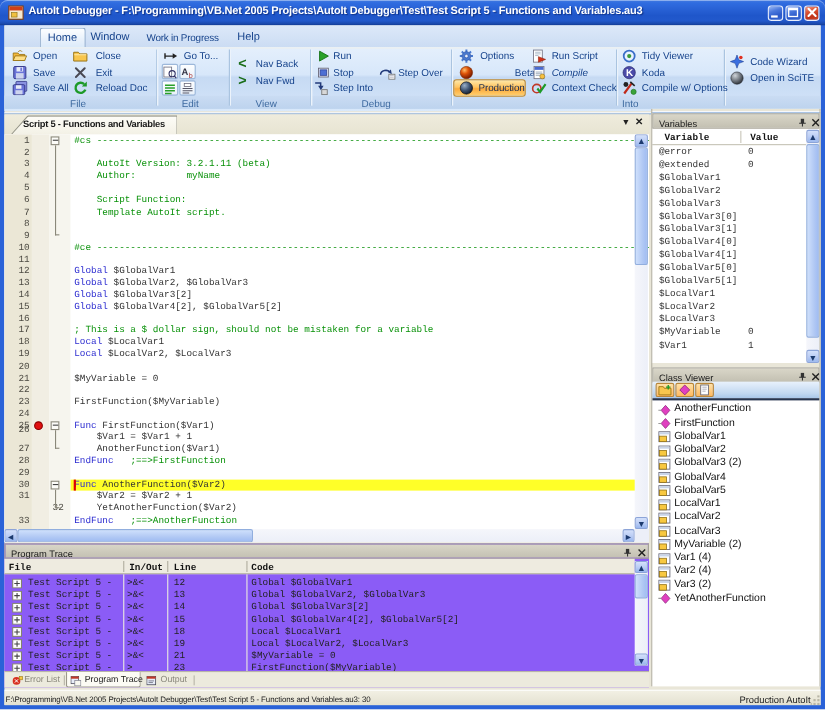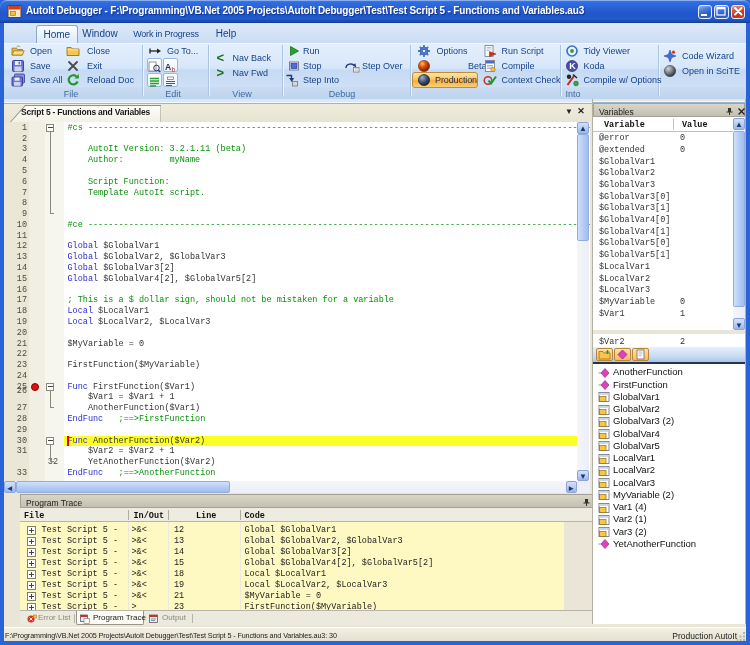--- a/index.html
+++ b/index.html
@@ -48,21 +48,21 @@
 .sbtn{background:linear-gradient(180deg,#d3e0fb,#bccef5 50%,#98b6ee);border:1px solid #8ca4d8;border-radius:2px;box-sizing:border-box;}
 .sb-v{background:linear-gradient(90deg,#f5f6fb,#eceff8);}
 .sb-h{background:linear-gradient(180deg,#f5f6fb,#eceff8);}
 .sthumb{background:linear-gradient(90deg,#cfe0fc,#b2c9f4 60%,#a0bcf2);border:1px solid #91aede;border-radius:2px;box-sizing:border-box;}
 .sthumb-h{background:linear-gradient(180deg,#cfe0fc,#b2c9f4 60%,#a0bcf2);border:1px solid #91aede;border-radius:2px;box-sizing:border-box;}
 .sarrow{position:absolute;color:#1c3a6e;font-size:8px;line-height:10px;width:100%;text-align:center;}
 
 .ptitle{background:linear-gradient(180deg,#d9d6c8,#c3c0b2);border:1px solid #a5a295;box-sizing:border-box;color:#1a1a1a;font-size:8.5px;}
 .phdr{font-family:"Liberation Mono",monospace;font-weight:bold;font-size:8.5px;color:#111;}
 
-#trace{left:20px;top:494px;width:544px;height:131px;background:#fef9c3;}
+#trace{left:4px;top:494px;width:586px;height:131px;background:#8b5cf6;}
 .trow{position:absolute;left:0;width:572px;height:11px;font-family:"Liberation Mono",monospace;font-size:8.5px;color:#222;line-height:11px;}
 .pbox{position:absolute;left:7px;top:1px;width:9px;height:9px;}
 .tc1{position:absolute;left:21.5px;font-family:Liberation Mono, monospace;}
 .tc2{position:absolute;left:111.5px;}
 .tc3{position:absolute;left:154px;}
 .tc4{position:absolute;left:224.5px;white-space:pre;}
 
 #rpanel{left:592px;top:99px;width:154px;height:525px;background:#fff;}
 .cvbtn{position:absolute;top:1px;width:17px;height:12.5px;border:1px solid #aaa;border-radius:2px;box-sizing:border-box;text-align:center;line-height:10px;}
 .vrow{position:absolute;left:0;width:112px;height:11.7px;font-family:"Liberation Mono",monospace;font-size:8.5px;color:#333;line-height:11.7px;}
@@ -241,21 +241,21 @@
         <path d="M3.5 3.5h5M3.5 5h5M3.5 6.5h3" stroke="#9ab" stroke-width=".7"></path>
         <path d="M6.5 7.5 L13 10 L6.5 12.5 Z" fill="#d03018" stroke="#901800" stroke-width=".5"></path>
       </svg></div>
  <div class="abs ritem" style="left:501.5px;top:43.5px;">Run Script</div>
  <div class="abs" style="left:482.5px;top:58.5px;"><svg class="icon14" viewBox="0 0 14 14">
         <rect x="2.5" y="1.5" width="9" height="11" fill="#fff" stroke="#778" stroke-width=".8"></rect>
         <rect x="2.9" y="1.9" width="8.2" height="2.6" fill="#4a6ad0"></rect>
         <path d="M4 6.5h6M4 8h6M4 9.5h4" stroke="#89a" stroke-width=".7"></path>
         <circle cx="10" cy="10.5" r="2.2" fill="#f8c040" stroke="#907010" stroke-width=".5"></circle>
       </svg></div>
- <div class="abs ritem" style="left:501.5px;top:58.5px;">Compile</div>
+ <div class="abs ritem" style="left:501.5px;top:58.5px;font-style:italic;">Compile</div>
  <div class="abs" style="left:482.5px;top:72.5px;"><svg class="icon14" viewBox="0 0 14 14">
         <circle cx="5" cy="7.5" r="3.8" fill="none" stroke="#c03828" stroke-width="1.5"></circle>
         <path d="M5.5 7.5 L8 10.5 L13 3.5" fill="none" stroke="#1d9a28" stroke-width="2"></path>
       </svg></div>
  <div class="abs ritem" style="left:501.5px;top:72.5px;">Context Check</div>
 
  <div class="abs" style="left:564.5px;top:43.5px;"><svg class="icon14" viewBox="0 0 14 14">
         <circle cx="7" cy="7" r="5" fill="#e8f2ff" stroke="#3a6ec8" stroke-width="1.6"></circle>
         <circle cx="7" cy="7" r="1.9" fill="#3a9a3a"></circle>
       </svg></div>
@@ -406,21 +406,21 @@
           <rect x="3" y="1" width="3" height="4" fill="#333"></rect>
           <path d="M1.5 5h6M4.5 5v3" stroke="#333" stroke-width="1"></path>
         </svg>
    <svg style="position:absolute;left:574px;top:2.5px;" width="9" height="9" viewBox="0 0 9 9">
           <path d="M1.5 1.5l6 6M7.5 1.5l-6 6" stroke="#222" stroke-width="1.3"></path>
         </svg>
   </div>
   <div class="abs" style="left:0;top:13.5px;width:573px;height:14.5px;background:#eeebe0;border-bottom:1px solid #b8b5a8;box-sizing:border-box;">
    <span class="phdr" style="position:absolute;left:4px;top:3px;">File</span>
    <span class="phdr" style="position:absolute;left:113.5px;top:3px;text-align:right;">In/Out</span>
-   <span class="phdr" style="position:absolute;left:154px;top:3px;margin-left:22px;">Line</span>
+   <span class="phdr" style="position:absolute;left:154px;top:3px;">Line</span>
    <span class="phdr" style="position:absolute;left:224.5px;top:3px;">Code</span>
    <span style="position:absolute;left:108px;top:2px;width:1px;height:10px;background:#b0ad9e;"></span>
    <span style="position:absolute;left:148px;top:2px;width:1px;height:10px;background:#b0ad9e;"></span>
    <span style="position:absolute;left:220px;top:2px;width:1px;height:10px;background:#b0ad9e;"></span>
   </div>
   <div class="abs" style="left:0;top:28px;width:572px;height:88px;overflow:hidden;" id="tracerows">
    <div style="position:absolute;left:108px;top:0;width:1px;height:88px;background:#eceadf;"></div>
         <div style="position:absolute;left:148px;top:0;width:1px;height:88px;background:#eceadf;"></div>
         <div style="position:absolute;left:220px;top:0;width:1px;height:88px;background:#eceadf;"></div>
    <div class="trow" style="top:3.1px;">
@@ -616,20 +616,30 @@
    </div>
   <div class="abs sb-v" style="left:141px;top:19px;width:12px;height:212px;"></div>
   <div class="abs sbtn" style="left:141px;top:19px;width:12px;height:11.5px;">
         <span class="sarrow" style="top:1px;">▲</span>
       </div>
   <div class="abs sthumb" style="left:141px;top:31.5px;width:12px;height:176px;"></div>
   <div class="abs sbtn" style="left:141px;top:219px;width:12px;height:11.5px;">
         <span class="sarrow" style="top:1.5px;">▼</span>
       </div>
   <div class="abs" style="left:0px;top:231px;width:154px;height:4px;background:#e9e6d8;"></div>
+  <div class="abs ptitle" style="left:1px;top:235px;width:152px;height:14px;">
+        <span style="position:absolute;left:5px;top:3px;">Class Viewer</span>
+   <svg style="position:absolute;left:131px;top:3px;" width="9" height="9" viewBox="0 0 9 9">
+          <rect x="3" y="1" width="3" height="4" fill="#333"></rect>
+          <path d="M1.5 5h6M4.5 5v3" stroke="#333" stroke-width="1"></path>
+        </svg>
+   <svg style="position:absolute;left:142.5px;top:3px;" width="9" height="9" viewBox="0 0 9 9">
+          <path d="M1.5 1.5l6 6M7.5 1.5l-6 6" stroke="#222" stroke-width="1.3"></path>
+        </svg>
+  </div>
   <div class="abs" style="left:1px;top:248px;width:152px;height:14.5px;background:linear-gradient(180deg,#e8f1fc,#c2d8f0 70%,#a8c6e8);">
    <div class="cvbtn" style="left:3px;background:linear-gradient(180deg,#ffe2a8,#ffb960);border-color:#b8863a;"><svg width="13" height="11" viewBox="0 0 13 11">
             <path d="M1 2.5h4l1 1.5h6v6H1Z" fill="#f8c64e" stroke="#9a7516" stroke-width=".8"></path>
             <path d="M9.5 1v4M7.5 3h4" stroke="#1d9a28" stroke-width="1.2"></path>
           </svg></div>
    <div class="cvbtn" style="left:21px;background:linear-gradient(180deg,#ffe2a8,#ffb960);border-color:#b8863a;"><svg width="13" height="11" viewBox="0 0 13 11">
             <path d="M6.5 1 L11 5.5 L6.5 10 L2 5.5 Z" fill="#e040c0" stroke="#902a80" stroke-width=".8"></path>
           </svg></div>
    <div class="cvbtn" style="left:39px;background:linear-gradient(180deg,#ffe2a8,#ffb960);border-color:#b8863a;"><svg width="13" height="11" viewBox="0 0 13 11">
             <rect x="3" y="1" width="7" height="9" fill="#fff" stroke="#667" stroke-width=".8"></rect>
@@ -731,21 +741,21 @@
             <rect x="1.5" y="5.5" width="6.5" height="5" fill="#f8c840" stroke="#927012" stroke-width=".7"></rect>
           </svg>
           <span class="cvt">Var1 (4)</span>
         </div>
    <div class="cvrow" style="top:414.4px;">
           <svg class="cvi" viewBox="0 0 12 12">
             <rect x="1" y="1.5" width="10" height="9" fill="#fff" stroke="#667" stroke-width=".8"></rect>
             <rect x="1.4" y="1.9" width="9.2" height="2" fill="#c8d4e8"></rect>
             <rect x="1.5" y="5.5" width="6.5" height="5" fill="#f8c840" stroke="#927012" stroke-width=".7"></rect>
           </svg>
-          <span class="cvt">Var2 (1)</span>
+          <span class="cvt">Var2 (4)</span>
         </div>
    <div class="cvrow" style="top:426.7px;">
           <svg class="cvi" viewBox="0 0 12 12">
             <rect x="1" y="1.5" width="10" height="9" fill="#fff" stroke="#667" stroke-width=".8"></rect>
             <rect x="1.4" y="1.9" width="9.2" height="2" fill="#c8d4e8"></rect>
             <rect x="1.5" y="5.5" width="6.5" height="5" fill="#f8c840" stroke="#927012" stroke-width=".7"></rect>
           </svg>
           <span class="cvt">Var3 (2)</span>
         </div>
    <div class="cvrow" style="top:438.9px;">

